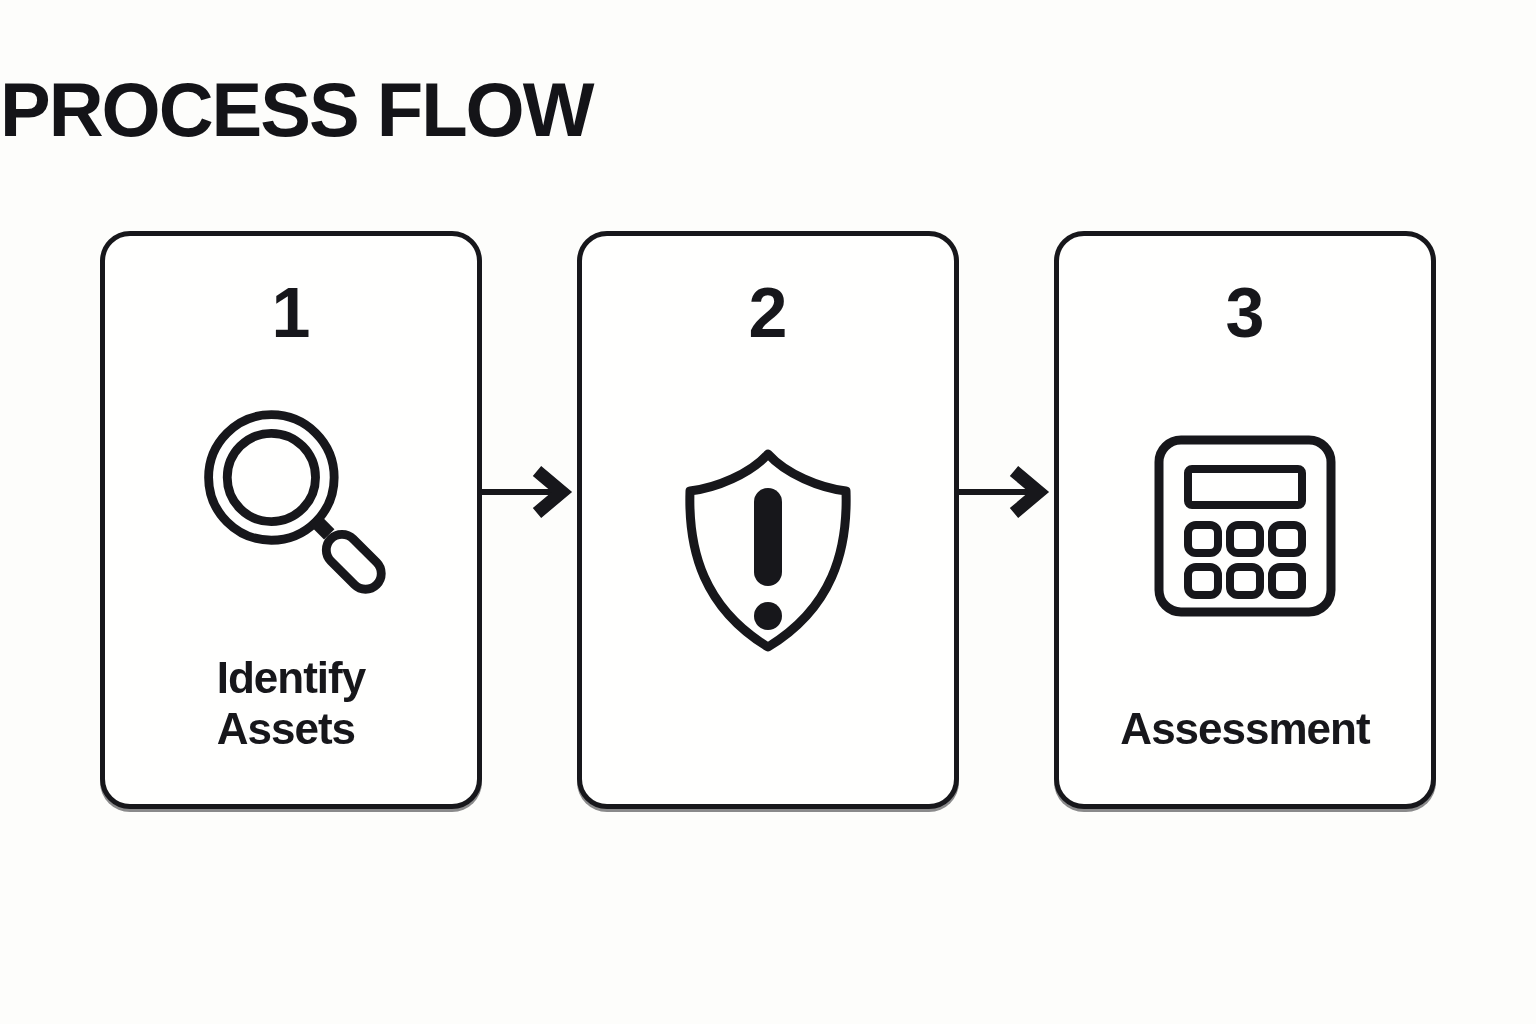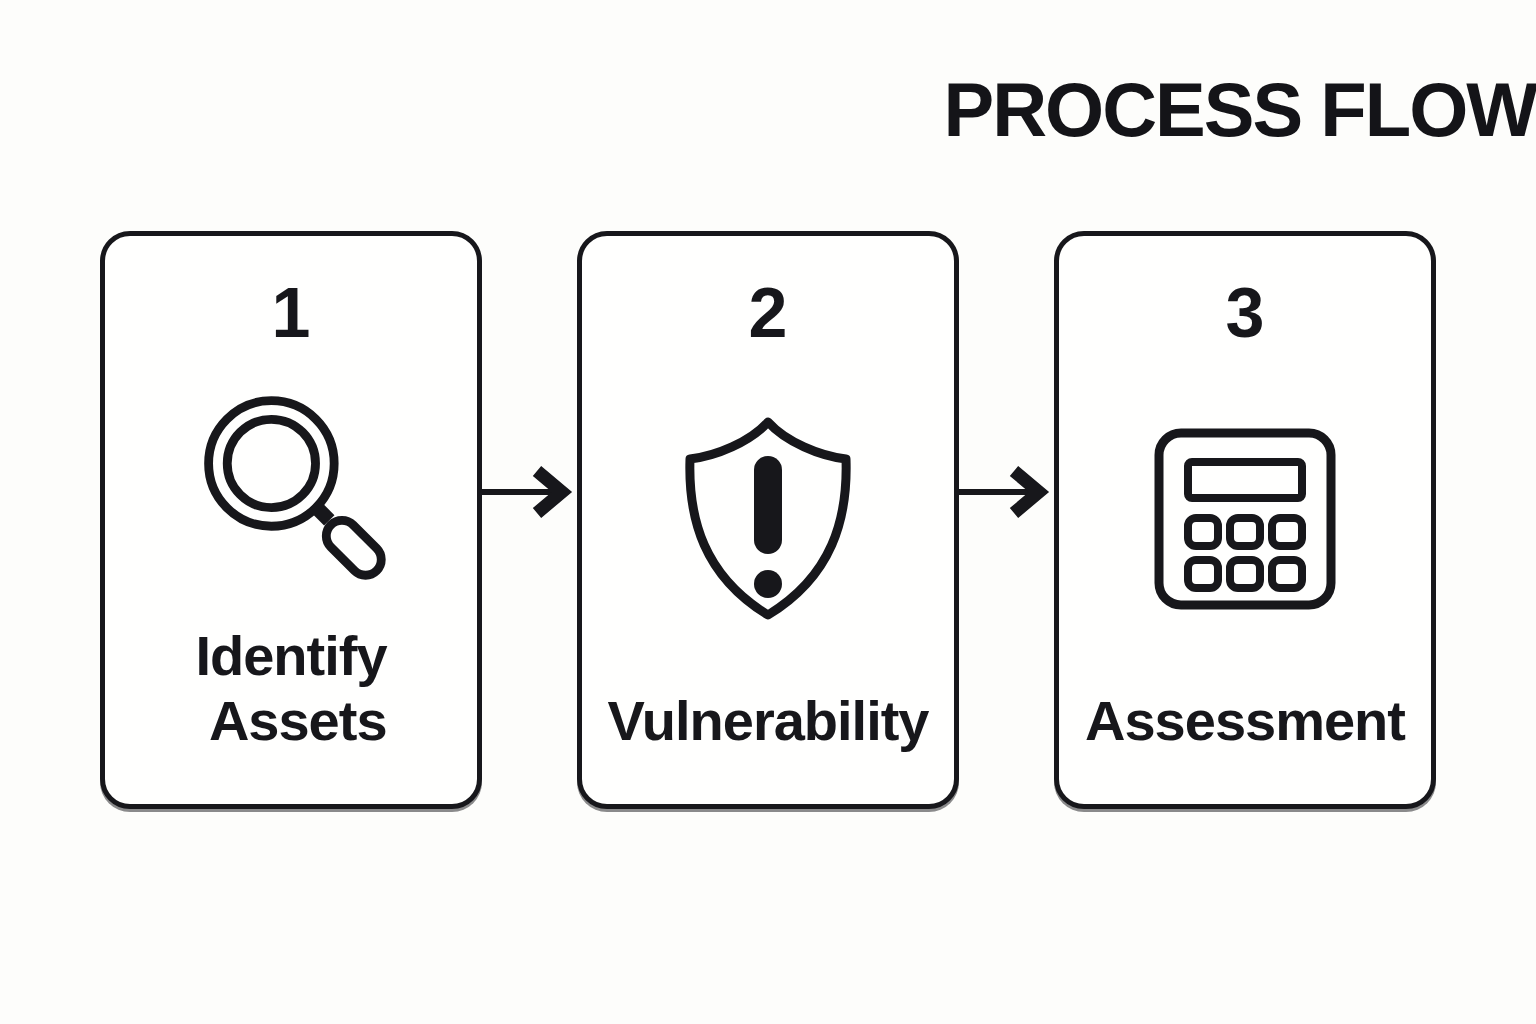--- a/index.html
+++ b/index.html
@@ -6,21 +6,21 @@
   html, body { width: 1536px; height: 1024px; }
   body {
     background: #FDFDFB;
     font-family: "Liberation Sans", sans-serif;
     color: #17171B;
     overflow: hidden;
   }
   .page { width: 1536px; height: 1024px; position: relative; }
 
   .title {
-    text-align: right;
+    text-align: left;
     padding-top: 66px;
     font-size: 76px;
     font-weight: 800;
     letter-spacing: -2px;
     line-height: 1.15;
     color: #141418;
   }
 
   .flow {
     margin-top: 78px;
@@ -54,22 +54,22 @@
     display: flex;
     align-items: center;
     justify-content: center;
     width: 100%;
   }
 
   .icon-wrap svg { display: block; }
 
   .card-label {
     margin-bottom: 50px;
-    text-align: right;
-    font-size: 56px;
+    text-align: left;
+    font-size: 44px;
     font-weight: 700;
     line-height: 1.16;
     letter-spacing: -1px;
     color: #17171B;
   }
 
   .connector {
     width: 95px;
     display: flex;
     align-items: center;
@@ -121,21 +121,20 @@
       <div class="icon-wrap">
         <span>
           <svg width="180" height="210" viewBox="0 0 180 210" fill="none" stroke="#17171B">
             <path d="M90 8 C 72 28, 38 42, 12 45 C 10 105, 26 162, 90 201 C 154 162, 170 105, 168 45 C 142 42, 108 28, 90 8 Z" stroke-width="9" stroke-linejoin="round"></path>
             <rect x="76" y="42" width="28" height="98" rx="14" fill="#17171B" stroke="none"></rect>
             <circle cx="90" cy="170" r="14" fill="#17171B" stroke="none"></circle>
           </svg>
         </span>
       </div>
       <div class="card-label">
-        <div>Vulnerability</div>
       </div>
     </div>
 
     <div class="connector">
       <span>
         <svg width="95" height="64" viewBox="0 0 95 64" fill="none" stroke="#17171B">
           <line x1="0" y1="32" x2="76" y2="32" stroke-width="6"></line>
           <polyline points="55,11 80,32 55,53" stroke-width="13" stroke-linecap="butt" stroke-linejoin="miter"></polyline>
         </svg>
       </span>

